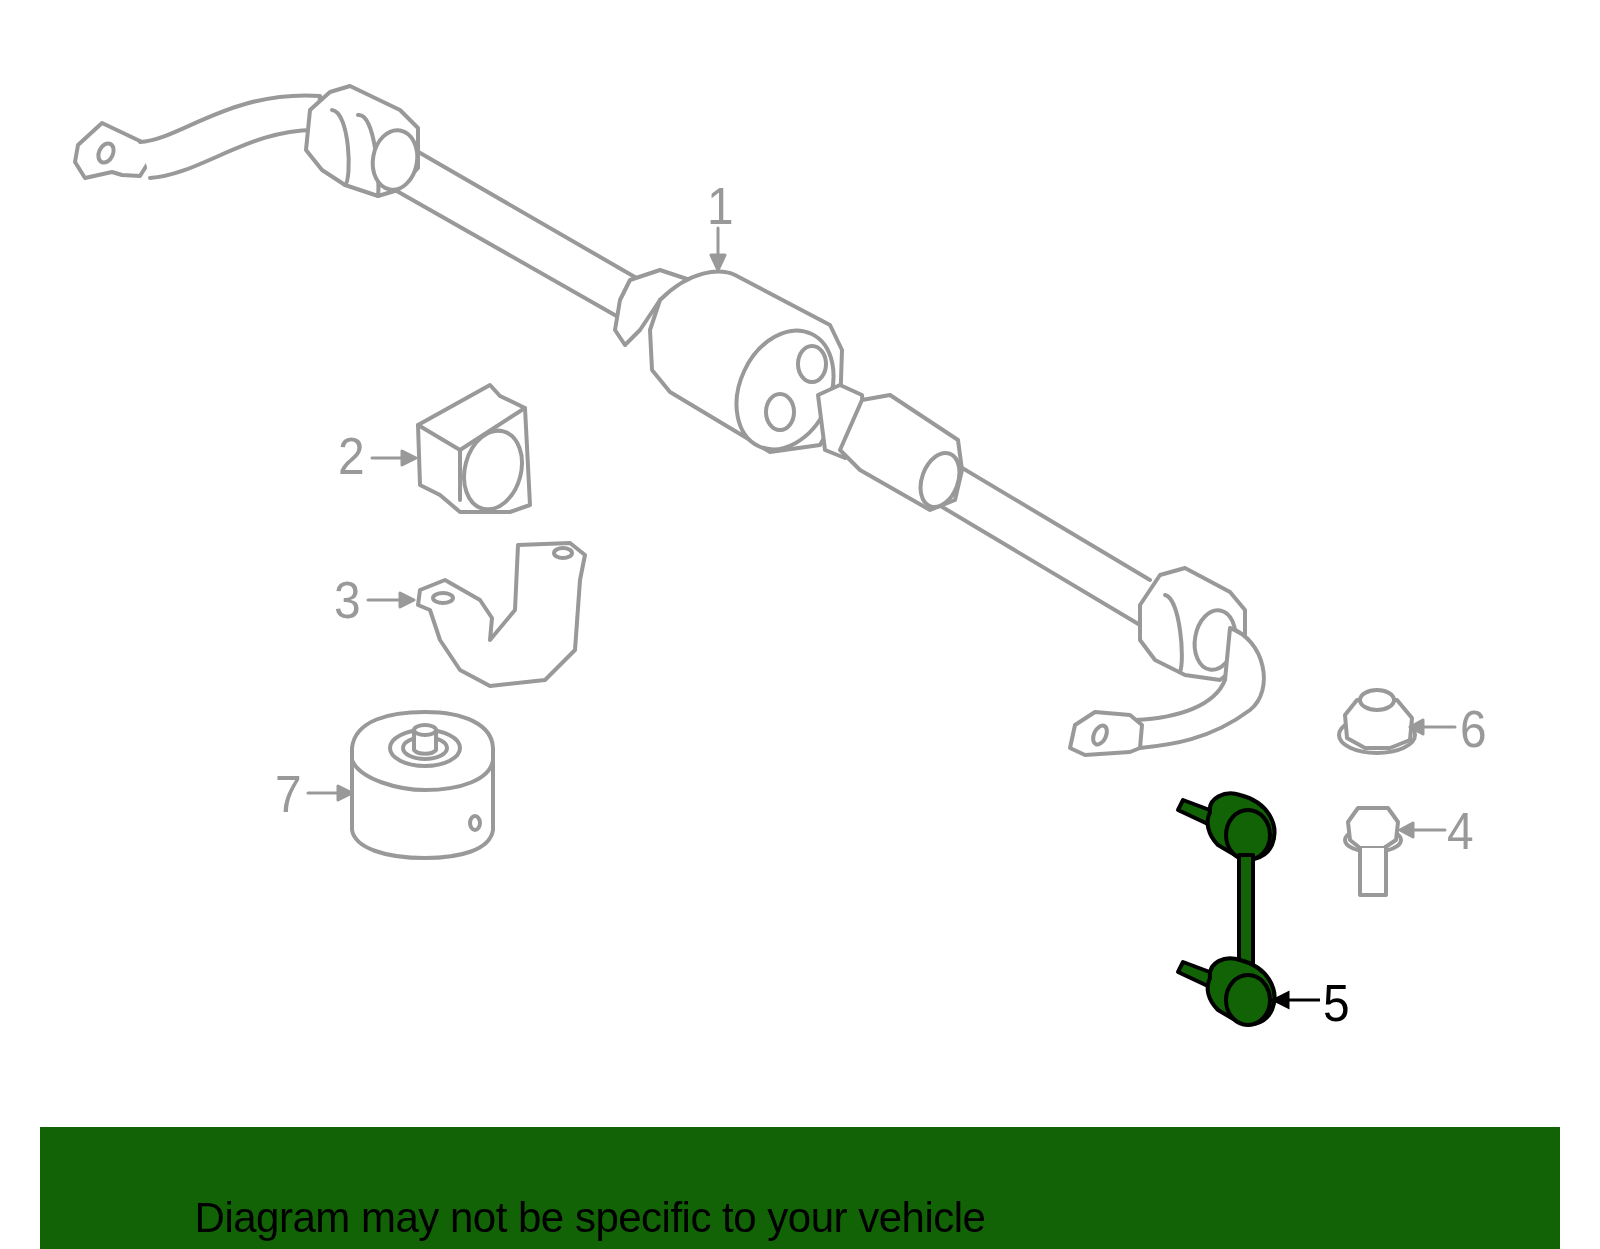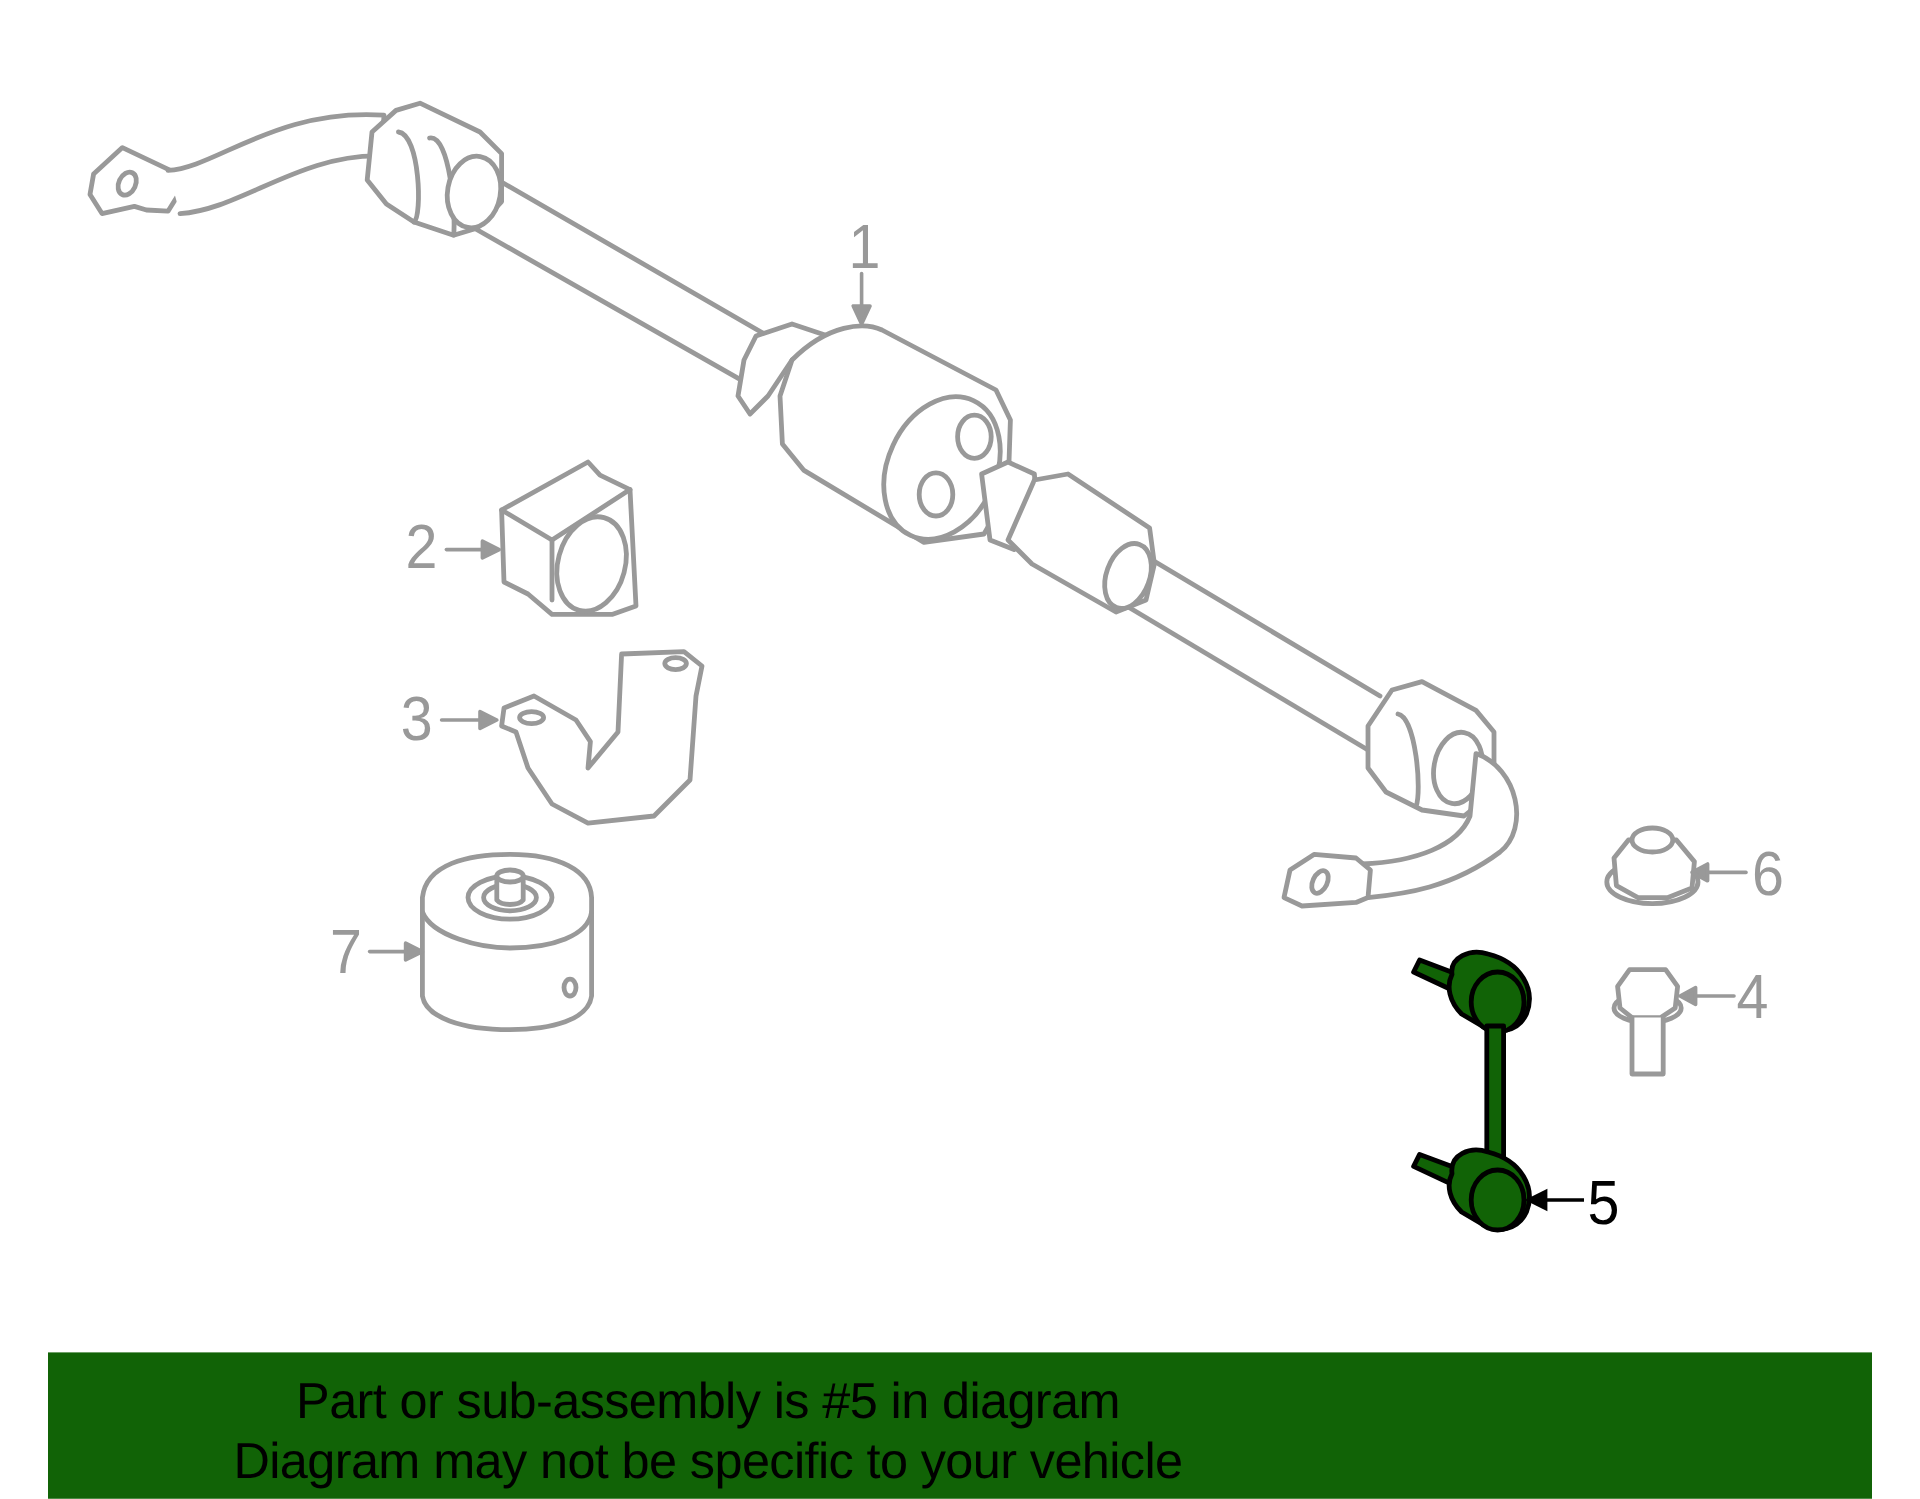--- a/index.html
+++ b/index.html
@@ -124,15 +124,14 @@
 
 <div class="callout grey" style="left:707px; top:180px;">1</div>
 <div class="callout grey" style="left:338px; top:430px;">2</div>
 <div class="callout grey" style="left:334px; top:574px;">3</div>
 <div class="callout grey" style="left:1447px; top:805px;">4</div>
 <div class="callout black" style="left:1323px; top:977px;">5</div>
 <div class="callout grey" style="left:1460px; top:703px;">6</div>
 <div class="callout grey" style="left:275px; top:768px;">7</div>
 
 <div id="banner">
-  <div class="line l1">Part or sub-assembly is #5 in diagram</div>
   <div class="line l2">Diagram may not be specific to your vehicle</div>
 </div>
 
 </body></html>

